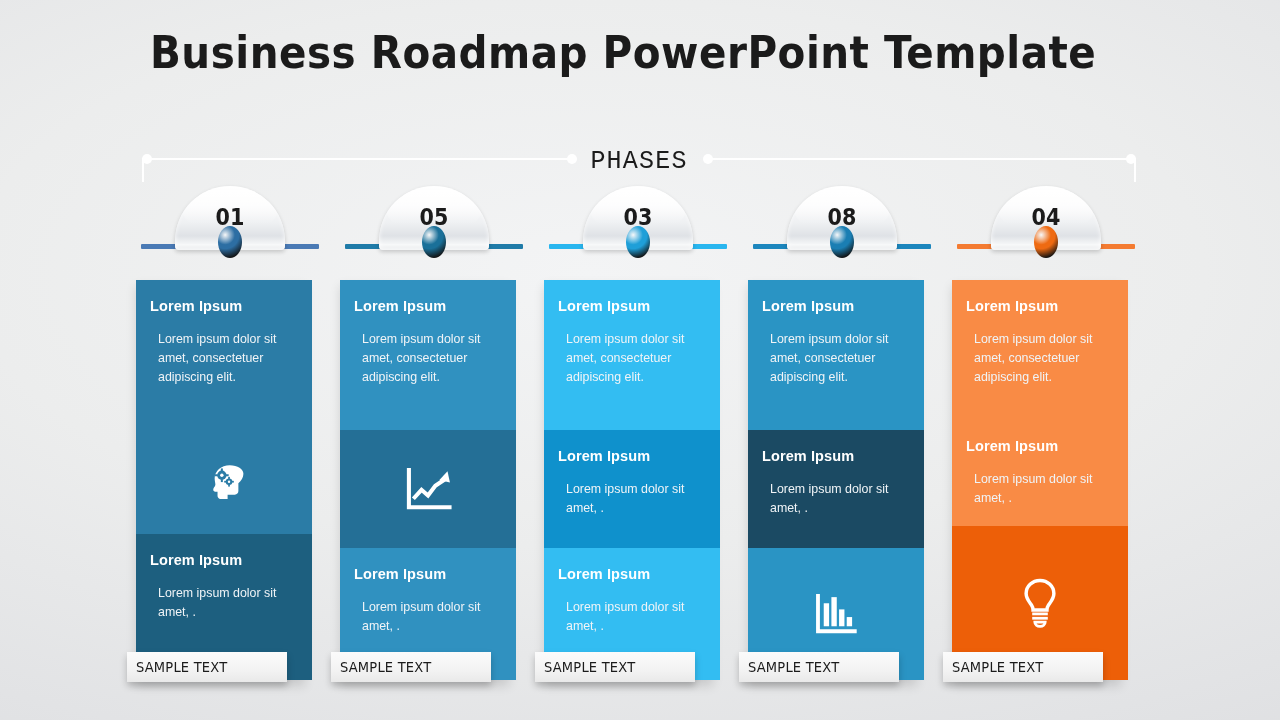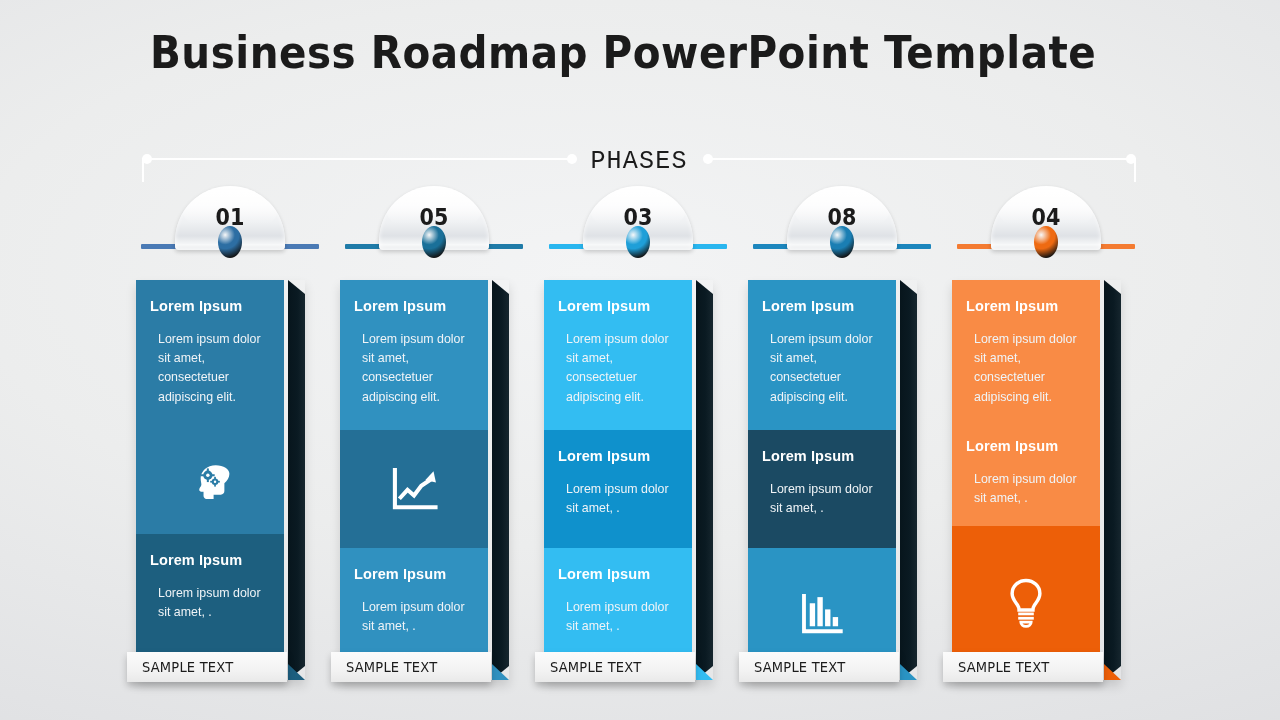--- a/index.html
+++ b/index.html
@@ -65,21 +65,21 @@
   .card{position:absolute;top:280px;width:152px;height:400px;}
   .side{
     position:absolute;left:152px;top:0;width:17px;height:400px;
     background:linear-gradient(90deg,#07151c 0%,#0a1a22 55%,#16262e 100%);
     clip-path:polygon(0 0,100% 14px,100% calc(100% - 14px),0 100%);
   }
   .side-tri{
     position:absolute;left:152px;bottom:0;width:17px;height:16px;
   }
   .seg{
-    position:relative;width:148px;box-sizing:border-box;
+    position:relative;width:176px;box-sizing:border-box;
     padding:0 14px;
     background-image:radial-gradient(rgba(255,255,255,.10) 1px, transparent 1px);
     background-size:7px 7px;
   }
   .seg h4{
     margin:0;padding:18px 0 0 0;font-size:14.5px;font-weight:bold;color:#ffffff;
     letter-spacing:.1px;
   }
   .seg p{
     margin:8px;padding:8px 0 0 0;font-size:12.4px;line-height:1.55;color:#f0f4f7;
@@ -87,21 +87,21 @@
   }
   .seg .icon{display:flex;align-items:center;justify-content:center;width:100%;}
   .footer{
     position:absolute;left:-9px;top:372px;width:160px;height:30px;
     background:linear-gradient(180deg,#fbfbfb 0%,#f3f3f3 60%,#e9e9e9 100%);
     box-shadow:0 4px 7px rgba(0,0,0,.22);
     display:flex;align-items:center;
     z-index:5;
   }
   .footer span{
-    padding-left:15px;font-size:14.5px;color:#1b1b1b;letter-spacing:.2px;
+    padding-left:9px;font-size:14.5px;color:#1b1b1b;letter-spacing:.2px;
     font-family:"DejaVu Sans Condensed","Liberation Sans",sans-serif;
   }
   .card-shadow{
     position:absolute;left:0;top:0;width:169px;height:400px;
     box-shadow:0 6px 10px rgba(0,0,0,.13);
     pointer-events:none;
   }
   svg{display:block;}
 </style>
 </head>

